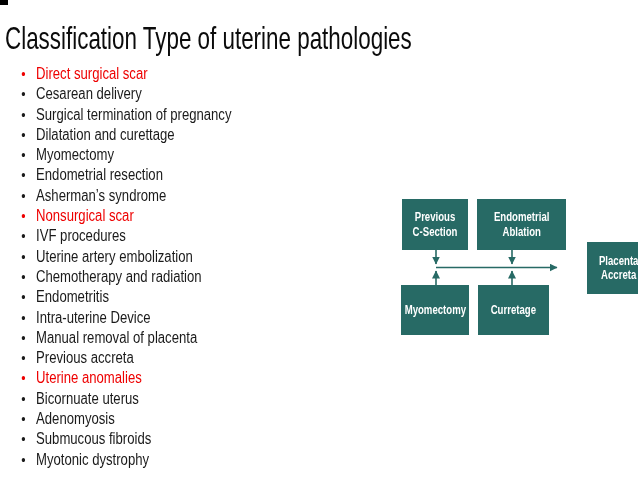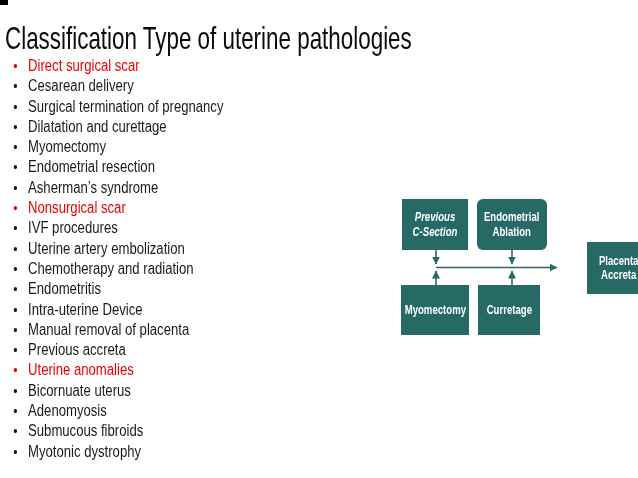--- a/index.html
+++ b/index.html
@@ -10,21 +10,21 @@
   .corner-artifact{
     position:absolute;left:0;top:0;width:8px;height:5px;background:#000;
   }
   .slide-title{
     position:absolute;left:5px;top:21px;margin:0;
     font-size:32px;font-weight:400;color:#0b0b0b;line-height:1.1;
     white-space:nowrap;
     transform:scaleX(0.70);transform-origin:0 0;
   }
   ul.bullet-list{
-    position:absolute;left:10px;top:56px;margin:0;padding:0;list-style:none;
+    position:absolute;left:10px;top:56px;margin:8px;padding:0;list-style:none;
   }
   ul.bullet-list li{
     position:relative;height:20.3px;line-height:20.3px;
     font-size:16px;color:#1a1a1a;white-space:nowrap;
     padding-left:22px;
     transform:scaleX(0.82);transform-origin:0 50%;
   }
   ul.bullet-list li::before{
     content:"\2022";position:absolute;left:4px;top:0;font-size:15px;
   }
@@ -35,25 +35,25 @@
   .diagram svg{position:absolute;left:0;top:0;}
   .diagram svg line{stroke:#276a65;stroke-width:1.6;}
   .node{
     position:absolute;background:#276a65;color:#ffffff;
     display:flex;align-items:center;justify-content:center;text-align:center;
   }
   .node span{
     font-size:12px;font-weight:700;line-height:1.18;white-space:pre-line;
     transform:scaleX(0.8);transform-origin:50% 50%;
   }
-  .node.prev{left:7px;top:5px;width:66px;height:51px;font-style:italic;}
-  .node.endo{left:82px;top:5px;width:70px;height:51px;border-radius:6px;}
+  .node.prev{left:7px;top:5px;width:66px;height:51px;}
+  .node.endo{left:82px;top:5px;width:89px;height:51px;}
   .node.plac{left:164px;top:48px;width:64px;height:52px;margin-left:28px;}
   .node.myo{left:6px;top:91px;width:68px;height:50px;}
-  .node.curr{left:83px;top:91px;width:62px;height:50px;}
+  .node.curr{left:83px;top:91px;width:71px;height:50px;}
 </style>
 </head>
 <body>
 
 <div class="corner-artifact"></div>
 
 <h1 class="slide-title">Classification Type of uterine pathologies</h1>
 
 <ul class="bullet-list">
   <li class="red">Direct surgical scar</li>

